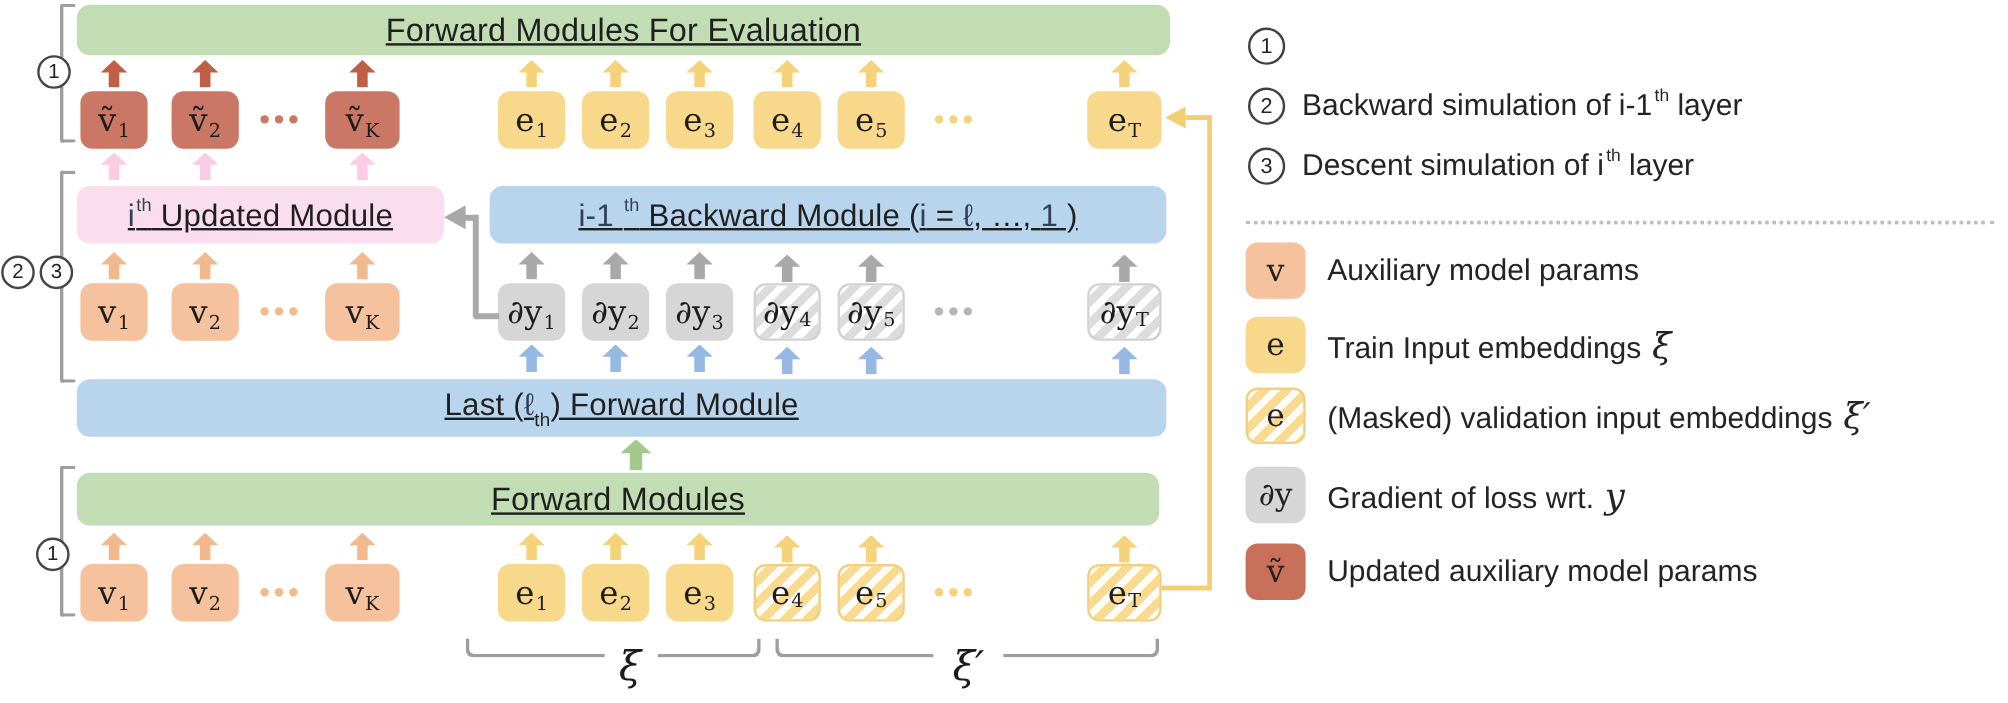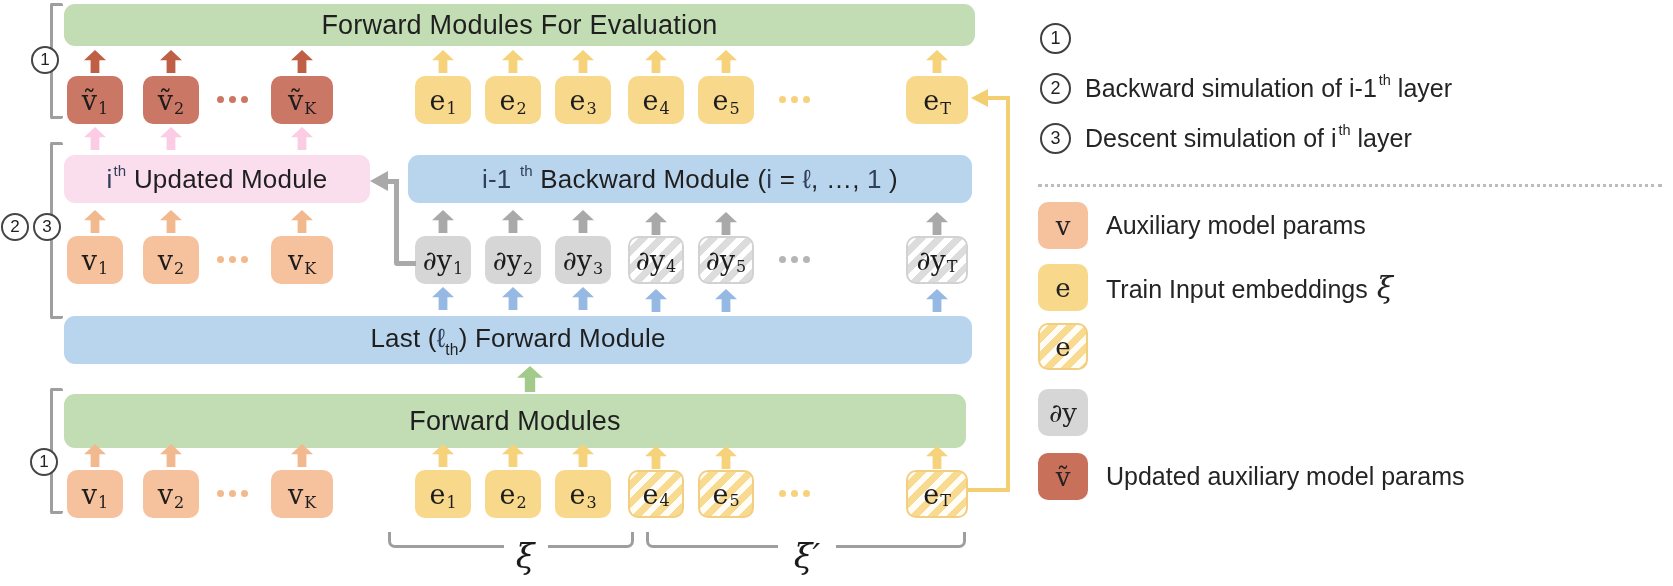--- a/index.html
+++ b/index.html
@@ -6,31 +6,31 @@
   html,body { background:#ffffff; }
   .canvas {
     position: relative; width: 1673px; height: 586px; background: #ffffff;
     font-family: "Liberation Sans", "DejaVu Sans", sans-serif; overflow: hidden;
   }
 
   
   .bar {
     position: absolute; border-radius: 11px; display: flex;
     align-items: center; justify-content: center;
-    font-size: 26px; color: #1f1f1f; letter-spacing: .2px;
+    font-size: 26px; color: #1f1f1f; letter-spacing: .2px; text-decoration: underline;
   }
   .bar .bl { white-space: nowrap; }
   .bar sup { font-size: 58%; position: relative; top: -2px; margin-left: 1px; }
   .bar sub { font-size: 60%; position: relative; top: 2px; }
   .bl .m { color: #31405a; }
   #bar-eval    { left: 64px;  top: 4px;   width: 911px; height: 42px; background: #c2ddb4; font-size: 27px; }
   #bar-descent { left: 64px;  top: 155px; width: 306px; height: 48px; background: #fbdeee; }
   #bar-backward{ left: 408px; top: 155px; width: 564px; height: 48px; background: #b9d5ee; }
   #bar-last    { left: 64px;  top: 316px; width: 908px; height: 48px; background: #b9d5ee; }
-  #bar-forward { left: 64px;  top: 394px; width: 902px; height: 54px; background: #c2ddb4; font-size: 27px; }
+  #bar-forward { left: 64px;  top: 394px; width: 902px; height: 44px; background: #c2ddb4; font-size: 27px; }
 
   
   .trow { position: absolute; left: 0; width: 100%; height: 48px; }
   #row-top    { top: 76px; }
   #row-mid    { top: 236px; }
   #row-bottom { top: 470px; }
 
   .tok {
     position: absolute; top: 0; height: 48px; border-radius: 10px;
     display: flex; align-items: center; justify-content: center;
@@ -398,22 +398,24 @@
   <div class="krow" id="key-0">
     <span class="kbox orange">v</span>
     <span class="ktxt"><span>Auxiliary model params</span></span>
   </div>
   <div class="krow" id="key-1">
     <span class="kbox yellow">e</span>
     <span class="ktxt"><span>Train Input embeddings </span><span class="it">ξ</span></span>
   </div>
   <div class="krow" id="key-2">
     <span class="kbox yhatch">e</span>
+    <span class="ktxt"><span>(Masked) validation input embeddings </span><span class="it">ξ′</span></span>
   </div>
   <div class="krow" id="key-3">
     <span class="kbox gray">∂y</span>
+    <span class="ktxt"><span>Gradient of loss wrt. </span><span class="it">y</span></span>
   </div>
   <div class="krow" id="key-4">
     <span class="kbox red">ṽ</span>
     <span class="ktxt"><span>Updated auxiliary model params</span></span>
   </div>
 
 </div>
 
 </body></html>

